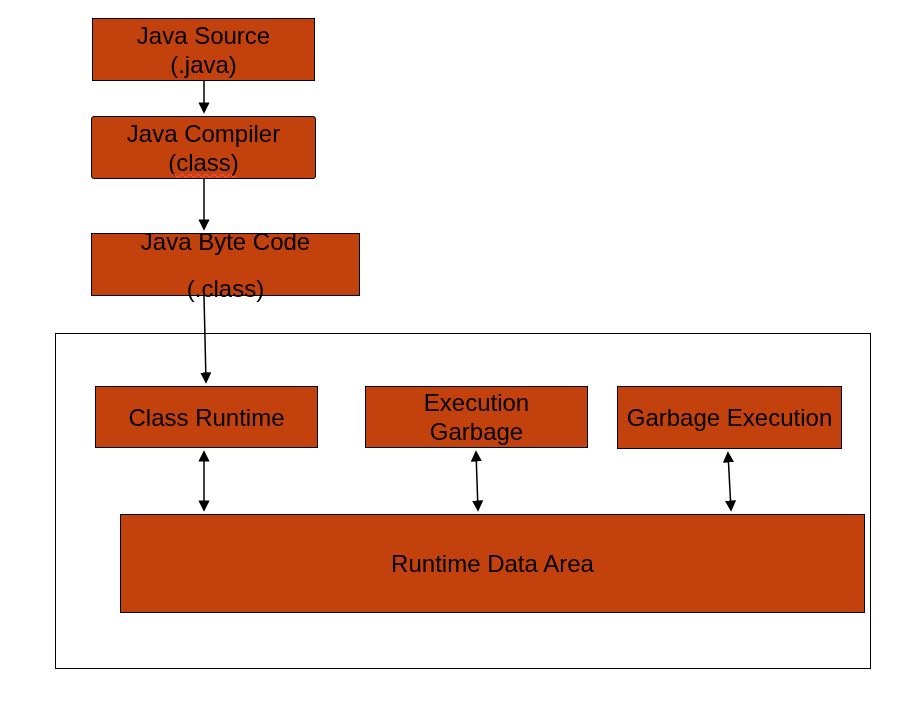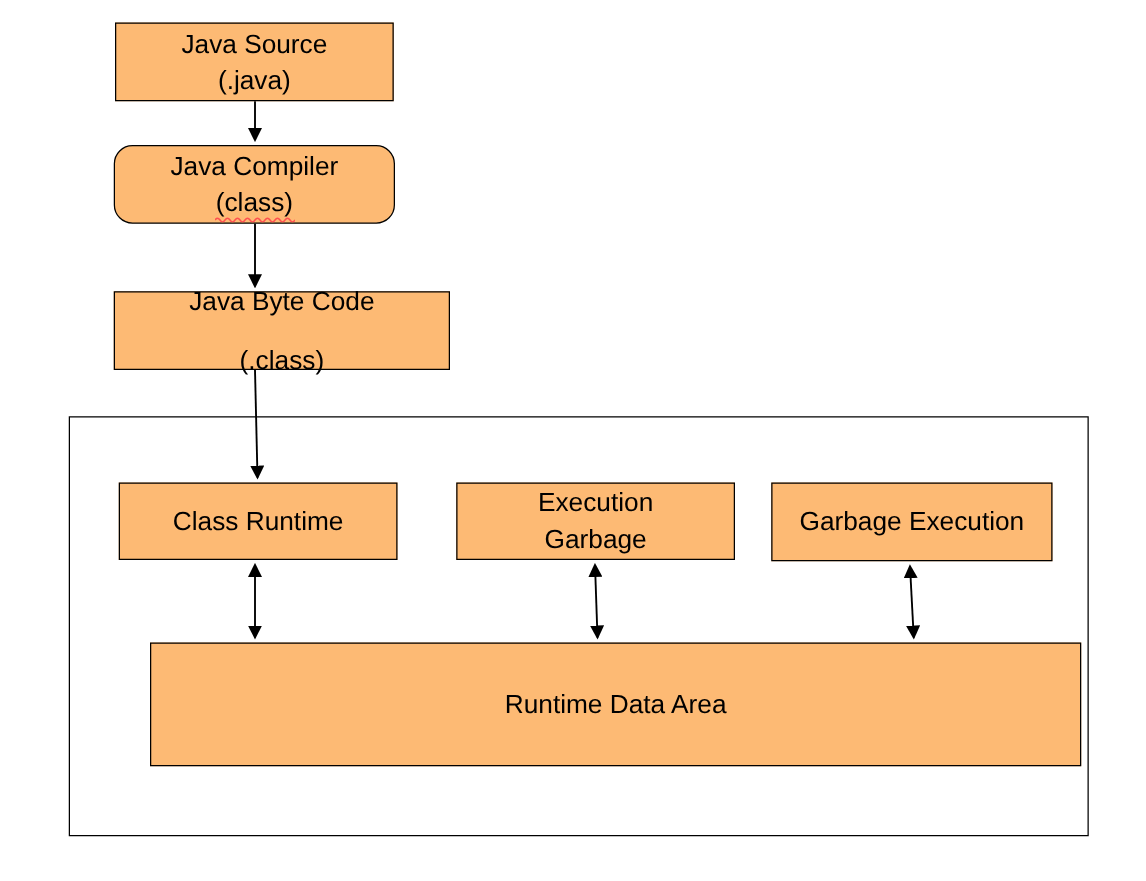--- a/index.html
+++ b/index.html
@@ -11,41 +11,41 @@
   .canvas {
     position: relative;
     width: 917px;
     height: 705px;
     background: #ffffff;
     overflow: hidden;
   }
   .box {
     position: absolute;
     border: 1.5px solid #000000;
-    background: #fdba74;
+    background: #c2410c;
     display: flex;
     flex-direction: column;
     align-items: center;
     justify-content: center;
     text-align: center;
-    font-size: 21px;
+    font-size: 24px;
     line-height: 29px;
     color: #000000;
     z-index: 2;
   }
   .container-frame {
     position: absolute;
     left: 55px; top: 333px;
     width: 816px; height: 336px;
     border: 1.7px solid #000000;
     background: #ffffff;
     z-index: 1;
   }
   .b-java-source    { left: 92px;  top: 18px;  width: 223px; height: 63px; }
-  .b-java-compiler  { left: 91px;  top: 116px; width: 225px; height: 63px; border-radius: 15px; }
+  .b-java-compiler  { left: 91px;  top: 116px; width: 225px; height: 63px; border-radius: 3px; }
   .b-java-byte-code { left: 91px;  top: 233px; width: 269px; height: 63px; gap: 18px; }
   .b-class-loader   { left: 95px;  top: 386px; width: 223px; height: 62px; }
   .b-exec-engine    { left: 365px; top: 386px; width: 223px; height: 62px; }
   .b-garbage        { left: 617px; top: 386px; width: 225px; height: 63px; }
   .b-runtime        { left: 96px;  top: 514px; width: 745px; height: 99px; margin-left: 24px; }
   .arrow-layer {
     position: absolute;
     left: 0; top: 0;
     width: 917px; height: 705px;
     z-index: 3;

